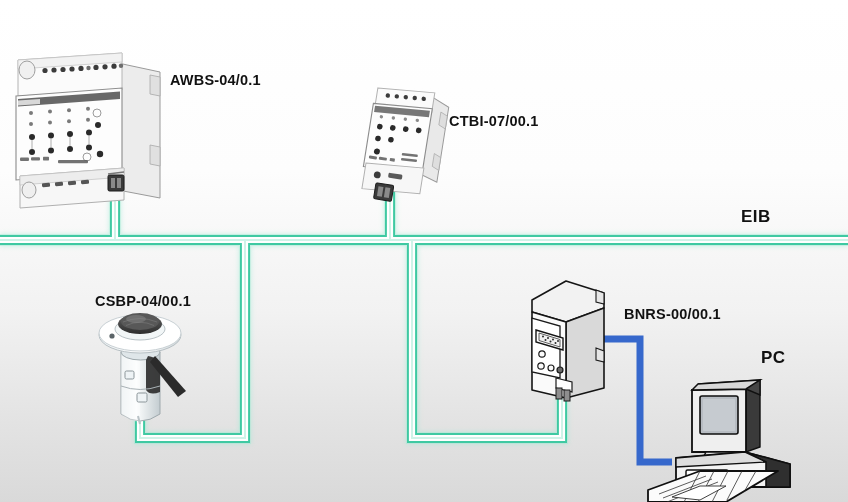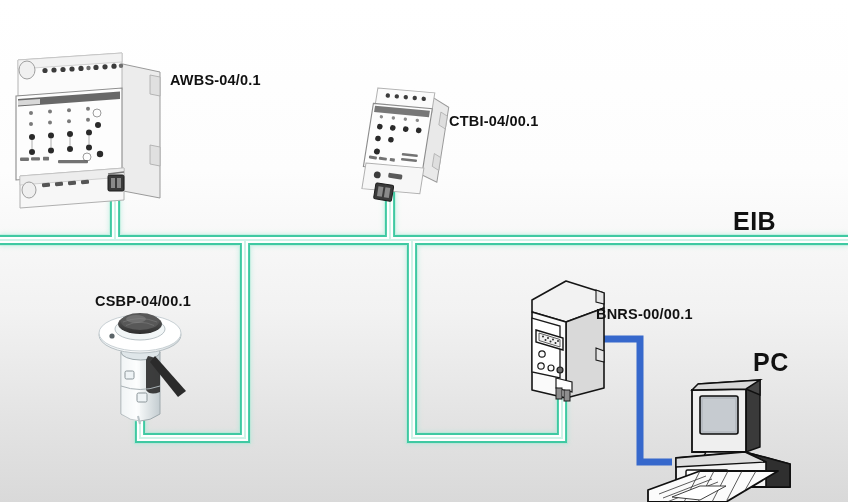--- a/index.html
+++ b/index.html
@@ -19,25 +19,25 @@
   .layer{position:absolute;left:0;top:0;width:848px;height:502px;}
   .lbl{
     position:absolute;
     font-weight:bold;
     color:#111111;
     letter-spacing:.2px;
     white-space:nowrap;
     font-family:"Liberation Sans", sans-serif;
   }
   .lbl-dev{font-size:14.5px;}
-  .lbl-big{font-size:25px;letter-spacing:.5px;}
+  .lbl-big{font-size:17px;letter-spacing:.5px;margin-left:8px;}
   #lbl-awbs{left:170px;top:72px;}
   #lbl-ctbi{left:449px;top:113px;}
   #lbl-csbp{left:95px;top:293px;}
-  #lbl-bnrs{left:596px;top:306px;text-align:right;}
+  #lbl-bnrs{left:624px;top:306px;text-align:right;}
   #lbl-eib{left:733px;top:207px;}
   #lbl-pc{left:753px;top:348px;}
   svg{display:block;}
 </style>
 </head>
 <body>
 
 <div id="stage">
 
   <svg class="layer" width="848" height="502" viewBox="0 0 848 502">
@@ -356,19 +356,19 @@
         <line x1="728" y1="471" x2="712" y2="502"></line>
         <line x1="742" y1="471" x2="727" y2="500"></line>
         <line x1="756" y1="471" x2="744" y2="492"></line>
       </g>
 
       <path d="M672,497 L700,486 L726,486 L700,500 Z" fill="#ffffff" stroke="#2a2a2a" stroke-width=".9"></path>
     </g>
   </svg>
 
   <div class="lbl lbl-dev" id="lbl-awbs">AWBS-04/0.1</div>
-  <div class="lbl lbl-dev" id="lbl-ctbi">CTBI-04/00.1</div>
+  <div class="lbl lbl-dev" id="lbl-ctbi">CTBI-07/00.1</div>
   <div class="lbl lbl-dev" id="lbl-csbp">CSBP-04/00.1</div>
   <div class="lbl lbl-dev" id="lbl-bnrs">BNRS-00/00.1</div>
   <div class="lbl lbl-big" id="lbl-eib">EIB</div>
   <div class="lbl lbl-big" id="lbl-pc">PC</div>
 
 </div>
 
 </body></html>

